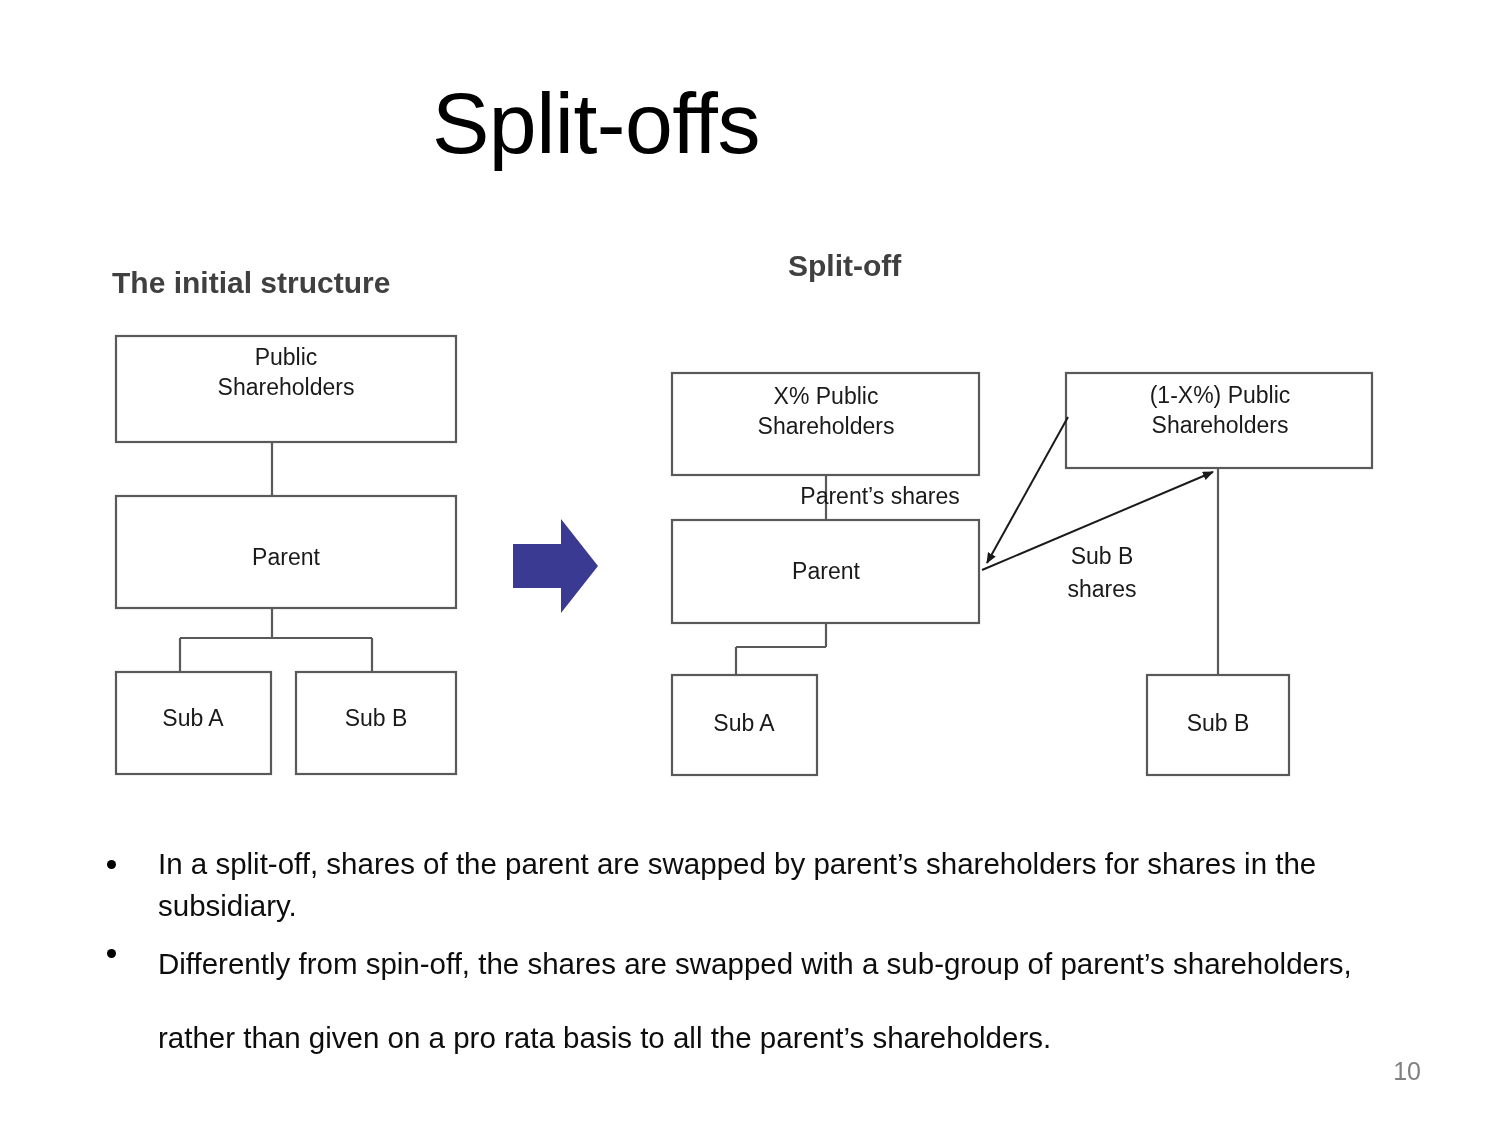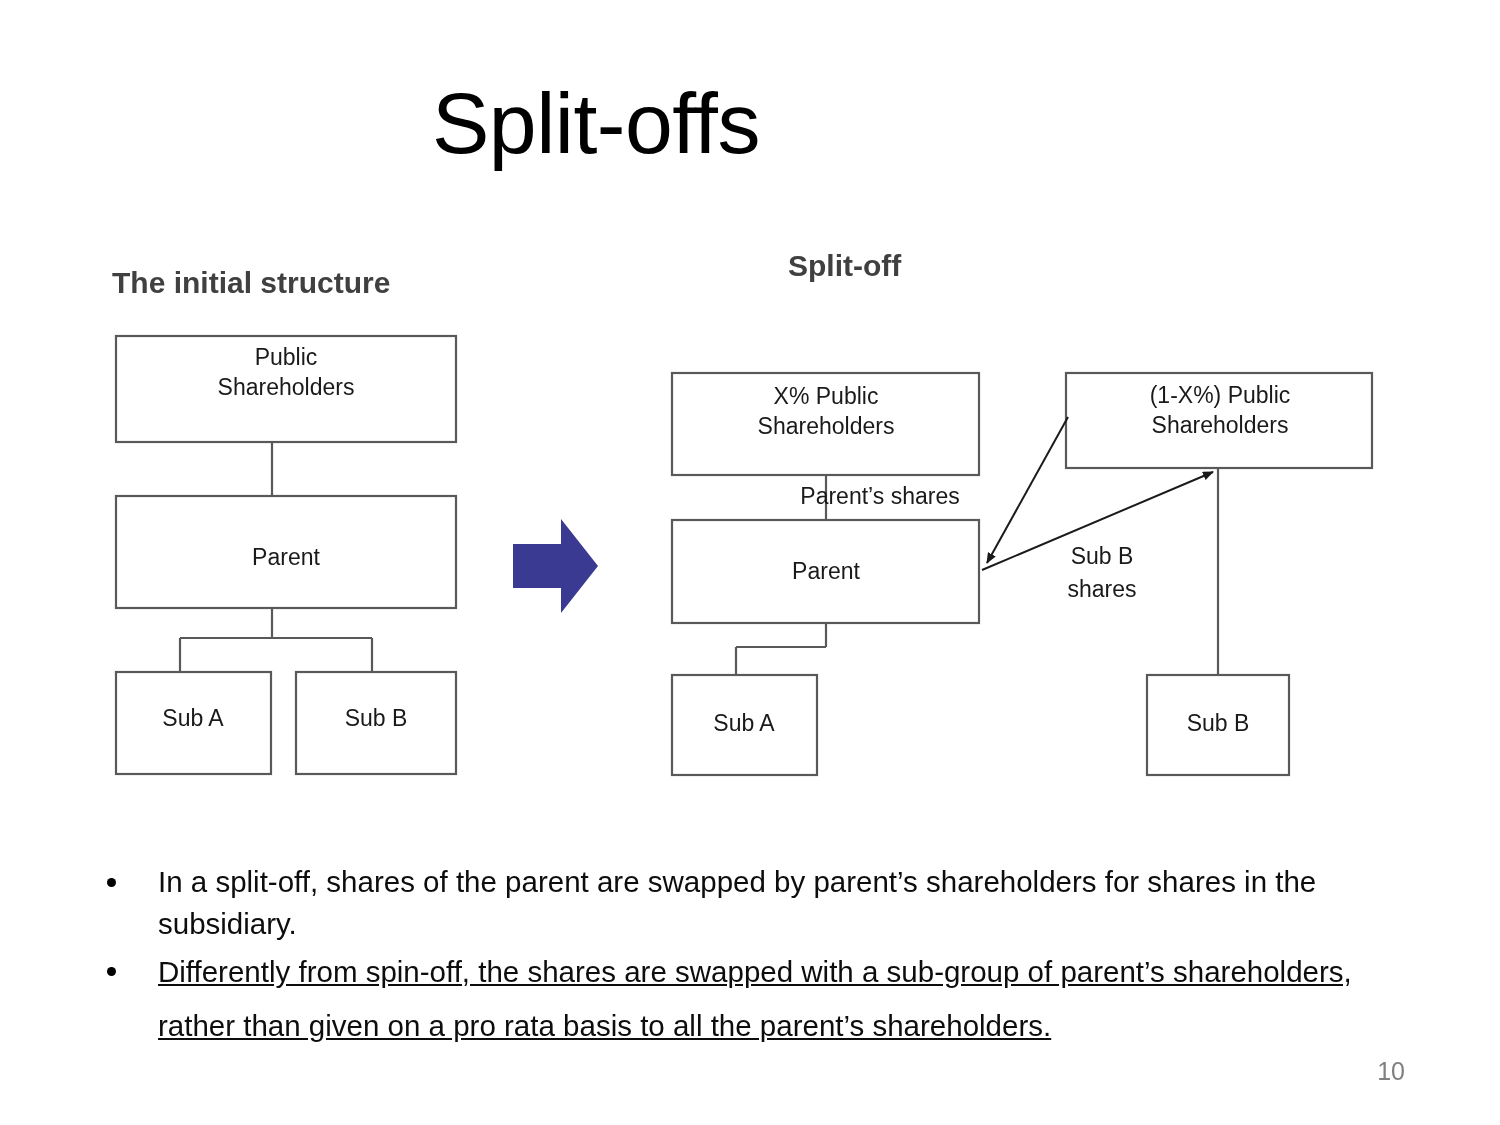--- a/index.html
+++ b/index.html
@@ -83,47 +83,47 @@
   #transition-arrow {
     position: absolute;
     left: 505px;
     top: 516px;
   }
 
   
   #bullet-list {
     position: absolute;
     left: 96px;
-    top: 861px;
+    top: 843px;
     width: 1320px;
   }
   .bullet-row {
     position: relative;
     padding-left: 62px;
     font-size: 29.5px;
     line-height: 42px;
     color: #0d0d0d;
     margin-bottom: 0px;
   }
   .bullet-row .dot {
     position: absolute;
     left: 11px;
     top: 17px;
     width: 9px;
     height: 9px;
     background: #000;
     border-radius: 50%;
   }
-  #bullet-row-3 { line-height: 54px; text-decoration: underline; }
+  #bullet-row-3 { line-height: 74px; }
   #bullet-row-3 .dot { top: 22px; }
 
   
   #page-number {
     position: absolute;
-    right: 95px;
+    right: 79px;
     top: 1057px;
     font-size: 25px;
     color: #808080;
     margin-left: 12px;
   }
 </style>
 </head>
 <body>
 
 <div id="slide-title">Split-offs</div>

